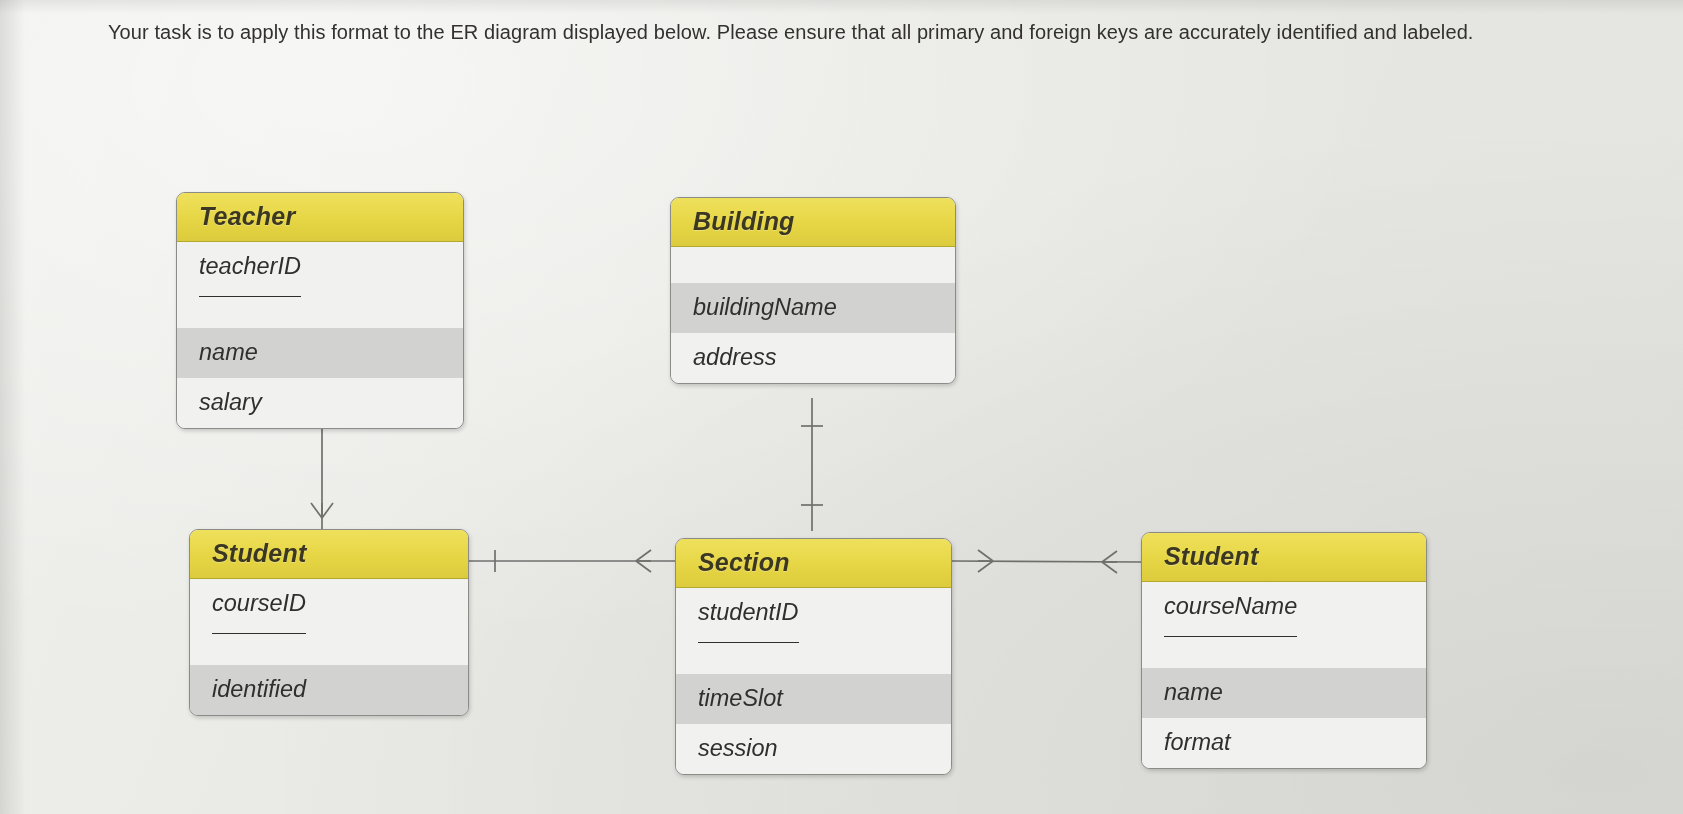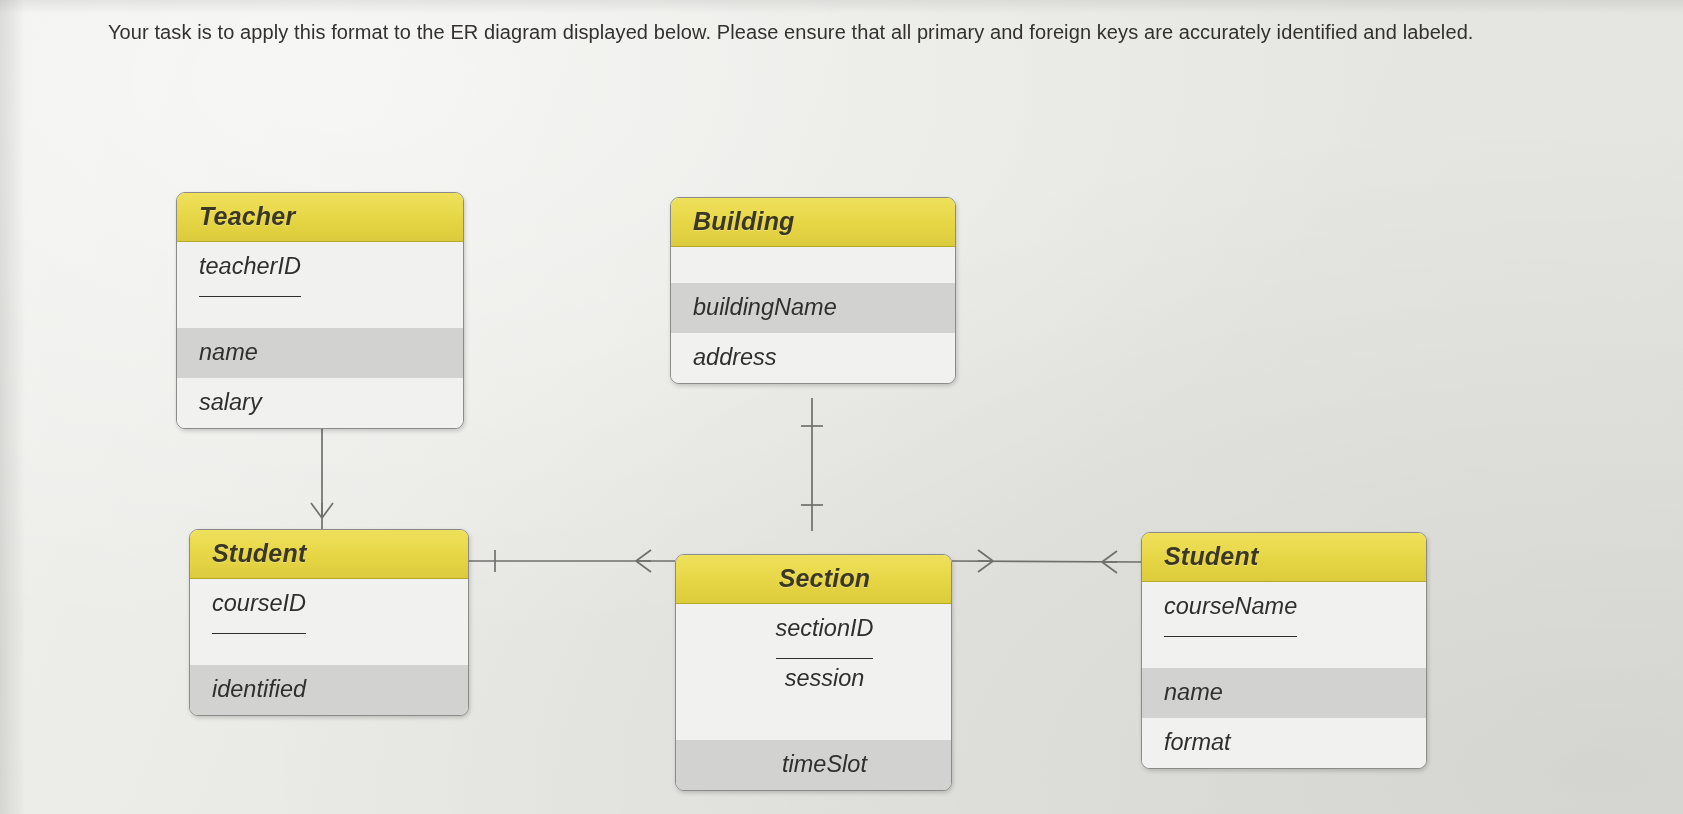--- a/index.html
+++ b/index.html
@@ -125,25 +125,25 @@
     <div class="entity" style="left: 670px; top: 197px; width: 284px;">
       <div class="hdr">Building</div>
       <div class="attr alt"><span>buildingName</span></div>
       <div class="attr"><span>address</span></div>
     </div>
     <div class="entity" style="left: 189px; top: 529px; width: 278px;">
       <div class="hdr">Student</div>
       <div class="attr"><span class="pk">courseID</span></div>
       <div class="attr alt"><span>identified</span></div>
     </div>
-    <div class="entity" style="left: 675px; top: 554px; width: 275px; text-align: center;">
+    <div class="entity" style="left: 675px; top: 538px; width: 275px;">
       <div class="hdr">Section</div>
-      <div class="attr"><span class="pk">sectionID</span></div>
+      <div class="attr"><span class="pk">studentID</span></div>
+      <div class="attr alt"><span>timeSlot</span></div>
       <div class="attr"><span>session</span></div>
-      <div class="attr alt"><span>timeSlot</span></div>
     </div>
     <div class="entity" style="left: 1141px; top: 532px; width: 284px;">
       <div class="hdr">Student</div>
       <div class="attr"><span class="pk">courseName</span></div>
       <div class="attr alt"><span>name</span></div>
       <div class="attr"><span>format</span></div>
     </div>
   </div>
 
 </body></html>

